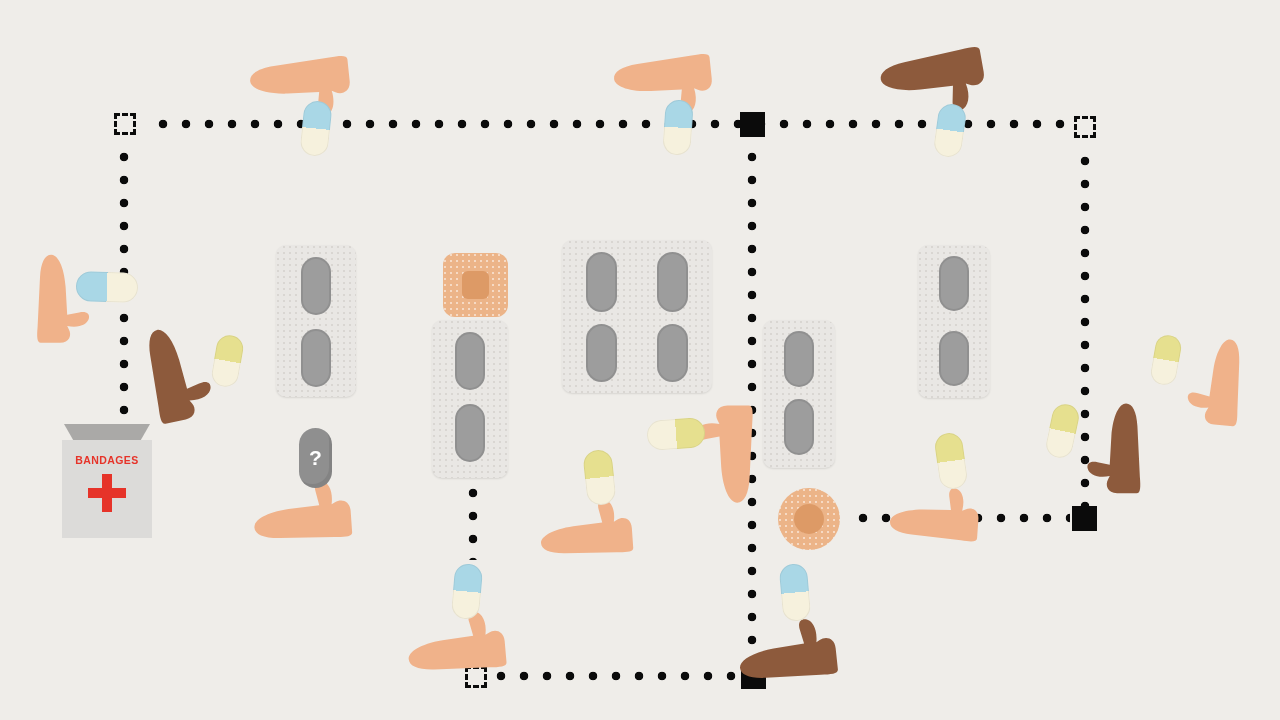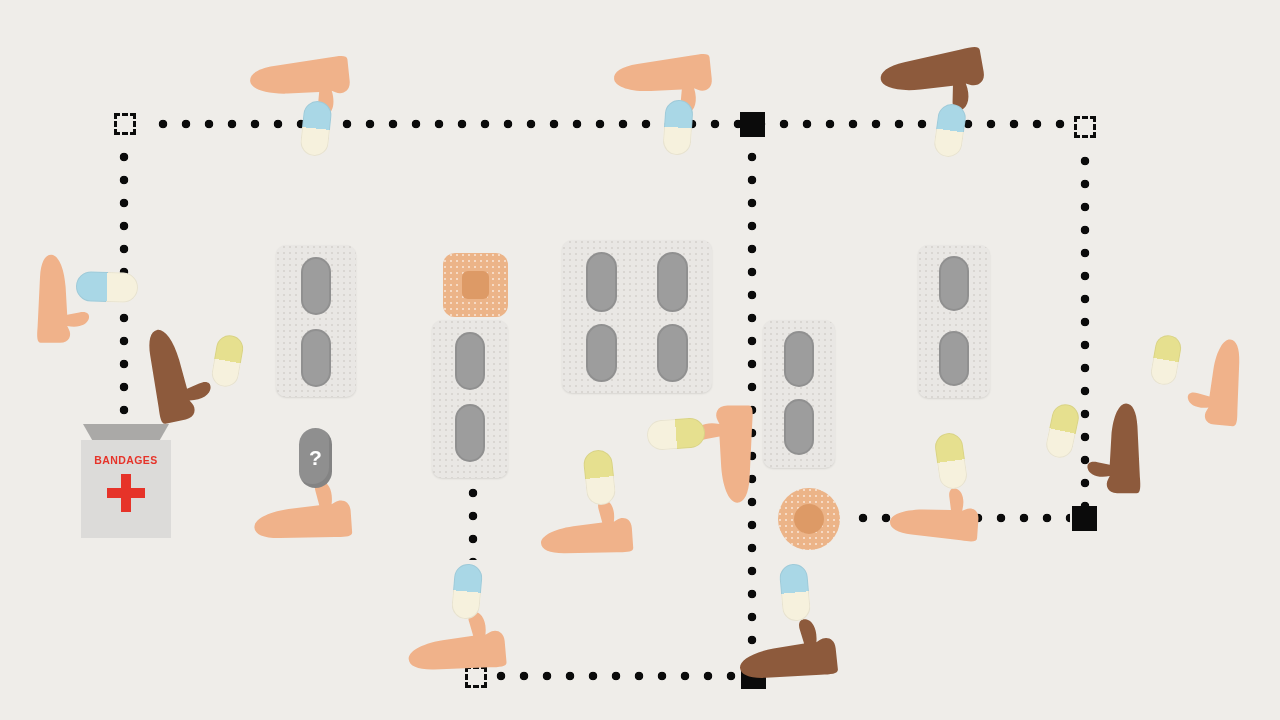--- a/index.html
+++ b/index.html
@@ -39,21 +39,21 @@
     background-image:radial-gradient(circle at 2px 2px, rgba(255,255,255,0.5) 1px, transparent 1.4px);
     background-size:6px 6px; }
   .patch-pad { position:absolute; background:var(--patch-pad); border-radius:6px; }
   .patch-round { position:absolute; border-radius:50%; z-index:3;
     background-color:var(--patch-tan);
     background-image:radial-gradient(circle at 2px 2px, rgba(255,255,255,0.5) 1px, transparent 1.4px);
     background-size:6px 6px; }
   .patch-pad-round { position:absolute; background:var(--patch-pad); border-radius:50%; }
 
   
-  #bandages-box { position:absolute; left:79px; top:424px; width:94px; height:114px; z-index:3; }
+  #bandages-box { position:absolute; left:60px; top:424px; width:94px; height:114px; z-index:3; }
   .box-opening { position:absolute; left:4px; top:0; width:86px; height:18px;
     background:var(--box-inner); clip-path:polygon(0 0, 100% 0, 88% 100%, 12% 100%); }
   .box-body { position:absolute; left:2px; top:16px; width:90px; height:98px; background:var(--box-gray); }
   .box-label { margin-top:14px; text-align:center; color:var(--red); font-weight:bold;
     font-size:10.5px; letter-spacing:0.4px; }
   .red-cross { position:relative; width:38px; height:38px; margin:8px auto 0; }
   .red-cross .cross-h { position:absolute; left:0; top:14px; width:38px; height:10px; background:var(--red); }
   .red-cross .cross-v { position:absolute; left:14px; top:0; width:10px; height:38px; background:var(--red); }
 
   

